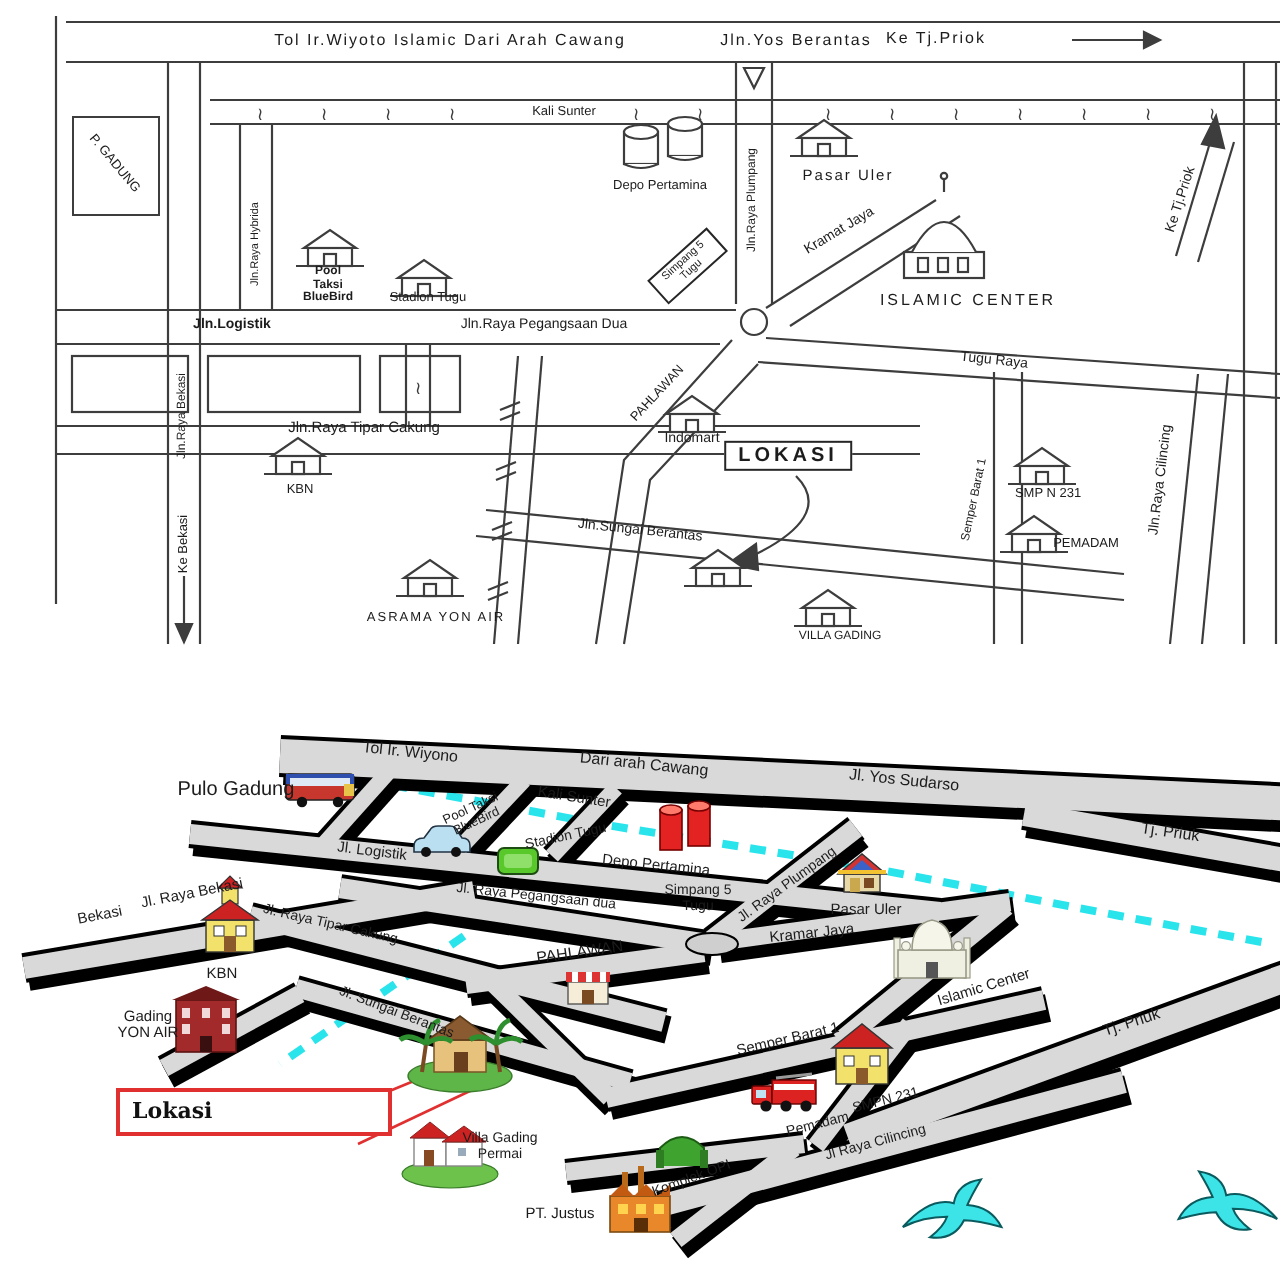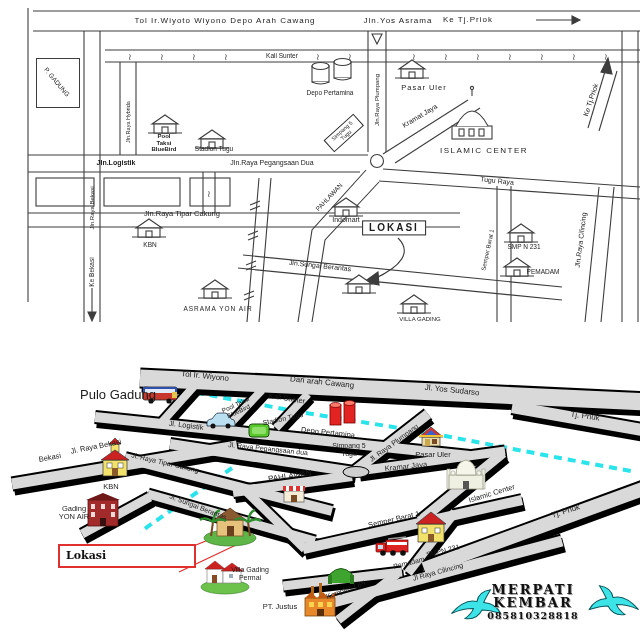--- a/index.html
+++ b/index.html
@@ -345,22 +345,22 @@
   </g>
   <g transform="translate(642,584) scale(-0.85,0.85)">
     <path d="M4,30 Q20,12 34,16 Q36,4 50,2 Q44,12 42,17 Q56,18 62,30 Q48,26 40,26 Q34,38 20,36 Q28,30 30,24 Q16,24 4,30 Z" fill="#3ce4e8" stroke="#0a5a5e" stroke-width="1.2"></path>
   </g>
 </svg>
 
 <div class="pbox"></div>
 
 
 <div id="labels">
-      <div class="lbl" style="left: 225px; top: 21px; font-size: 8px; letter-spacing: 1px; transform: translate(-50%, -50%) rotate(0deg);">Tol Ir.Wiyoto Wiyono Depo Arah Cawang</div>
-      <div class="lbl" style="left: 398px; top: 21px; font-size: 8px; letter-spacing: 1px; transform: translate(-50%, -50%) rotate(0deg);">Jln.Yos Asrama</div>
+      <div class="lbl" style="left: 225px; top: 21px; font-size: 8px; letter-spacing: 1px; transform: translate(-50%, -50%) rotate(0deg);">Tol Ir.Wiyoto Islamic Dari Arah Cawang</div>
+      <div class="lbl" style="left: 398px; top: 21px; font-size: 8px; letter-spacing: 1px; transform: translate(-50%, -50%) rotate(0deg);">Jln.Yos Berantas</div>
       <div class="lbl" style="left: 468px; top: 20px; font-size: 8px; letter-spacing: 1px; transform: translate(-50%, -50%) rotate(0deg);">Ke Tj.Priok</div>
       <div class="lbl" style="left: 57px; top: 82px; font-size: 6.5px; transform: translate(-50%, -50%) rotate(50deg);">P. GADUNG</div>
       <div class="lbl" style="left: 282px; top: 56px; font-size: 6.5px; transform: translate(-50%, -50%) rotate(0deg);">Kali Sunter</div>
       <div class="lbl" style="left: 330px; top: 93px; font-size: 6.5px; transform: translate(-50%, -50%) rotate(0deg);">Depo Pertamina</div>
       <div class="lbl" style="left: 424px; top: 88px; font-size: 7.5px; letter-spacing: 1px; transform: translate(-50%, -50%) rotate(0deg);">Pasar Uler</div>
       <div class="lbl" style="left: 377px; top: 100px; font-size: 6px; transform: translate(-50%, -50%) rotate(-90deg);">Jln.Raya Plumpang</div>
       <div class="lbl" style="left: 420px; top: 116px; font-size: 7px; transform: translate(-50%, -50%) rotate(-31deg);">Kramat Jaya</div>
       <div class="lbl" style="left: 484px; top: 151px; font-size: 8px; letter-spacing: 1.5px; transform: translate(-50%, -50%) rotate(0deg);">ISLAMIC CENTER</div>
       <div class="lbl" style="left: 591px; top: 100px; font-size: 7px; transform: translate(-50%, -50%) rotate(-72deg);">Ke Tj.Priok</div>
       <div class="lbl" style="left: 128px; top: 122px; font-size: 5.5px; transform: translate(-50%, -50%) rotate(-90deg);">Jln.Raya Hybrida</div>
@@ -385,21 +385,21 @@
       <div class="lbl" style="left: 488px; top: 250px; font-size: 6px; transform: translate(-50%, -50%) rotate(-78deg);">Semper Barat 1</div>
       <div class="lbl" style="left: 524px; top: 247px; font-size: 6.5px; transform: translate(-50%, -50%) rotate(0deg);">SMP N 231</div>
       <div class="lbl" style="left: 543px; top: 272px; font-size: 6.5px; transform: translate(-50%, -50%) rotate(0deg);">PEMADAM</div>
       <div class="lbl" style="left: 581px; top: 240px; font-size: 7px; transform: translate(-50%, -50%) rotate(-83deg);">Jln.Raya Cilincing</div>
       <div class="lbl" style="left: 420px; top: 319px; font-size: 6px; transform: translate(-50%, -50%) rotate(0deg);">VILLA GADING</div>
       <div class="lbl" style="left: 205px; top: 377px; font-size: 8px; transform: translate(-50%, -50%) rotate(6deg);">Tol Ir. Wiyono</div>
       <div class="lbl" style="left: 322px; top: 383px; font-size: 8px; transform: translate(-50%, -50%) rotate(6deg);">Dari arah Cawang</div>
       <div class="lbl" style="left: 452px; top: 391px; font-size: 8px; transform: translate(-50%, -50%) rotate(6deg);">Jl. Yos Sudarso</div>
       <div class="lbl" style="left: 585px; top: 417px; font-size: 8px; transform: translate(-50%, -50%) rotate(8deg);">Tj. Priuk</div>
       <div class="lbl" style="left: 287px; top: 399px; font-size: 7.5px; transform: translate(-50%, -50%) rotate(9deg);">Kali Sunter</div>
-      <div class="lbl" style="left: 118px; top: 395px; font-size: 13px; transform: translate(-50%, -50%) rotate(0deg);">Pulo Gadung</div>
+      <div class="lbl" style="left: 118px; top: 395px; font-size: 10px; transform: translate(-50%, -50%) rotate(0deg);">Pulo Gadung</div>
       <div class="lbl" style="left: 237px; top: 408px; font-size: 6.5px; transform: translate(-50%, -50%) rotate(-25deg);">Pool Taksi
 BlueBird</div>
       <div class="lbl" style="left: 283px; top: 419px; font-size: 7px; transform: translate(-50%, -50%) rotate(-12deg);">Stadion Tugu</div>
       <div class="lbl" style="left: 328px; top: 433px; font-size: 7.5px; transform: translate(-50%, -50%) rotate(6deg);">Depo Pertamina</div>
       <div class="lbl" style="left: 186px; top: 426px; font-size: 7.5px; transform: translate(-50%, -50%) rotate(7deg);">Jl. Logistik</div>
       <div class="lbl" style="left: 50px; top: 458px; font-size: 7.5px; transform: translate(-50%, -50%) rotate(-11deg);">Bekasi</div>
       <div class="lbl" style="left: 96px; top: 447px; font-size: 7.5px; transform: translate(-50%, -50%) rotate(-11deg);">Jl. Raya Bekasi</div>
       <div class="lbl" style="left: 268px; top: 449px; font-size: 7px; transform: translate(-50%, -50%) rotate(6deg);">Jl. Raya Pegangsaan dua</div>
       <div class="lbl" style="left: 349px; top: 450px; font-size: 7px; transform: translate(-50%, -50%) rotate(0deg);">Simpang 5
 Tugu</div>
@@ -421,19 +421,14 @@
       <div class="lbl" style="left: 346px; top: 590px; font-size: 7px; transform: translate(-50%, -50%) rotate(-20deg);">Komplek OPI</div>
       <div class="lbl" style="left: 250px; top: 574px; font-size: 7px; transform: translate(-50%, -50%) rotate(0deg);">Villa Gading
 Permai</div>
       <div class="lbl" style="left: 280px; top: 607px; font-size: 7.5px; transform: translate(-50%, -50%) rotate(0deg);">PT. Justus</div>
     </div>
 
 <div id="lokasi-box">
   <div class="lk-title">Lokasi</div>
 </div>
 
-<div id="logo-text">
-  <div class="l1">MERPATI</div>
-  <div class="l2">KEMBAR</div>
-  <div class="ph">085810328818</div>
+
 </div>
 
-</div>
-
 </body></html>

